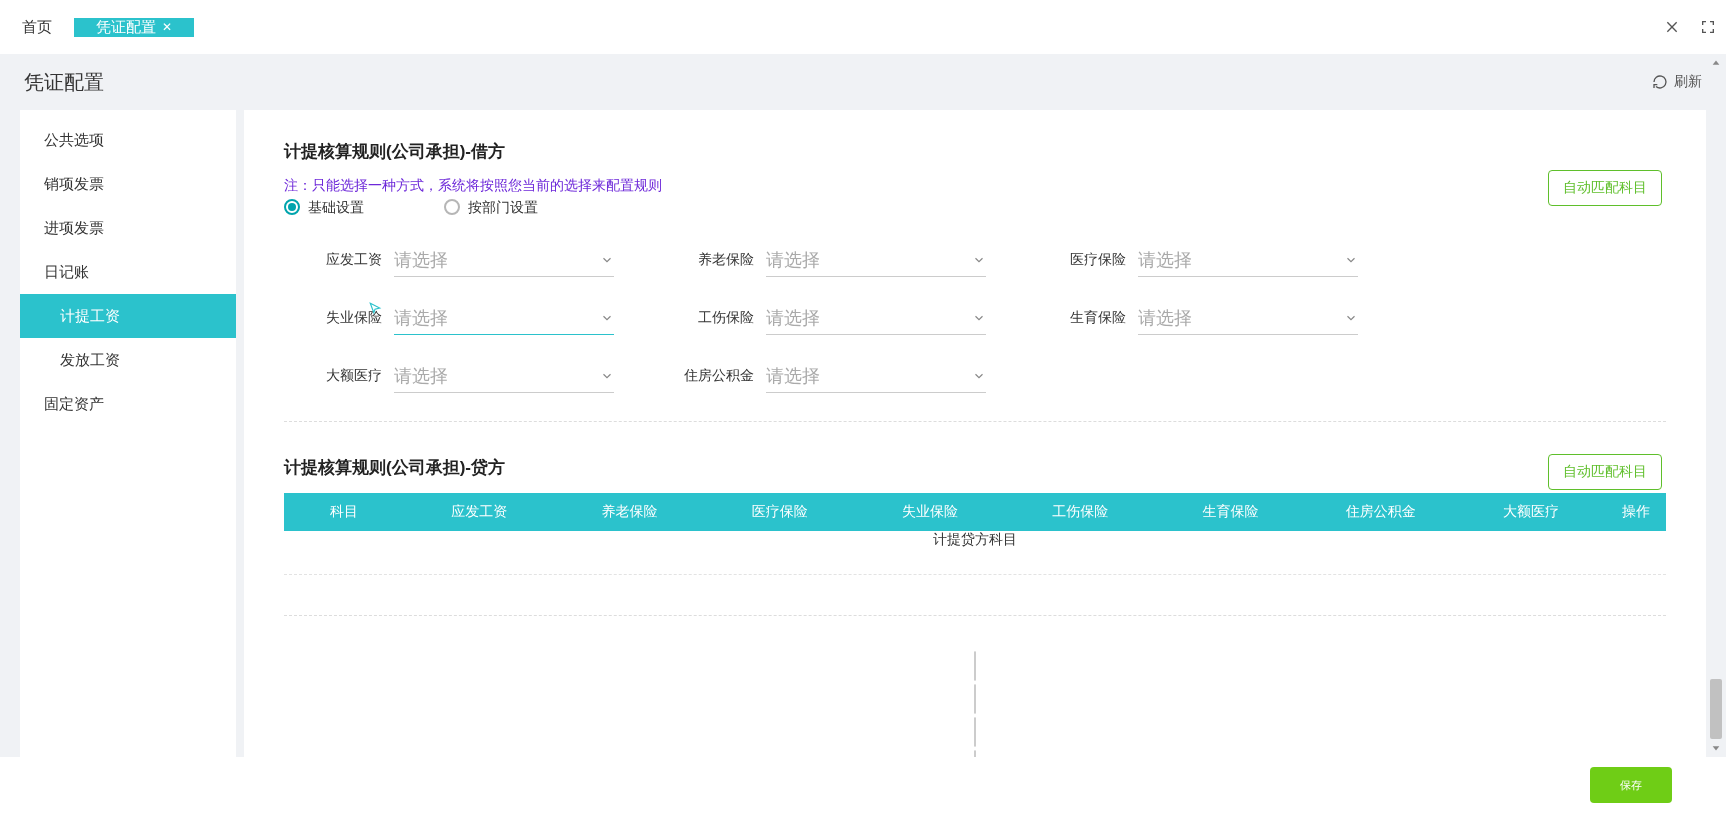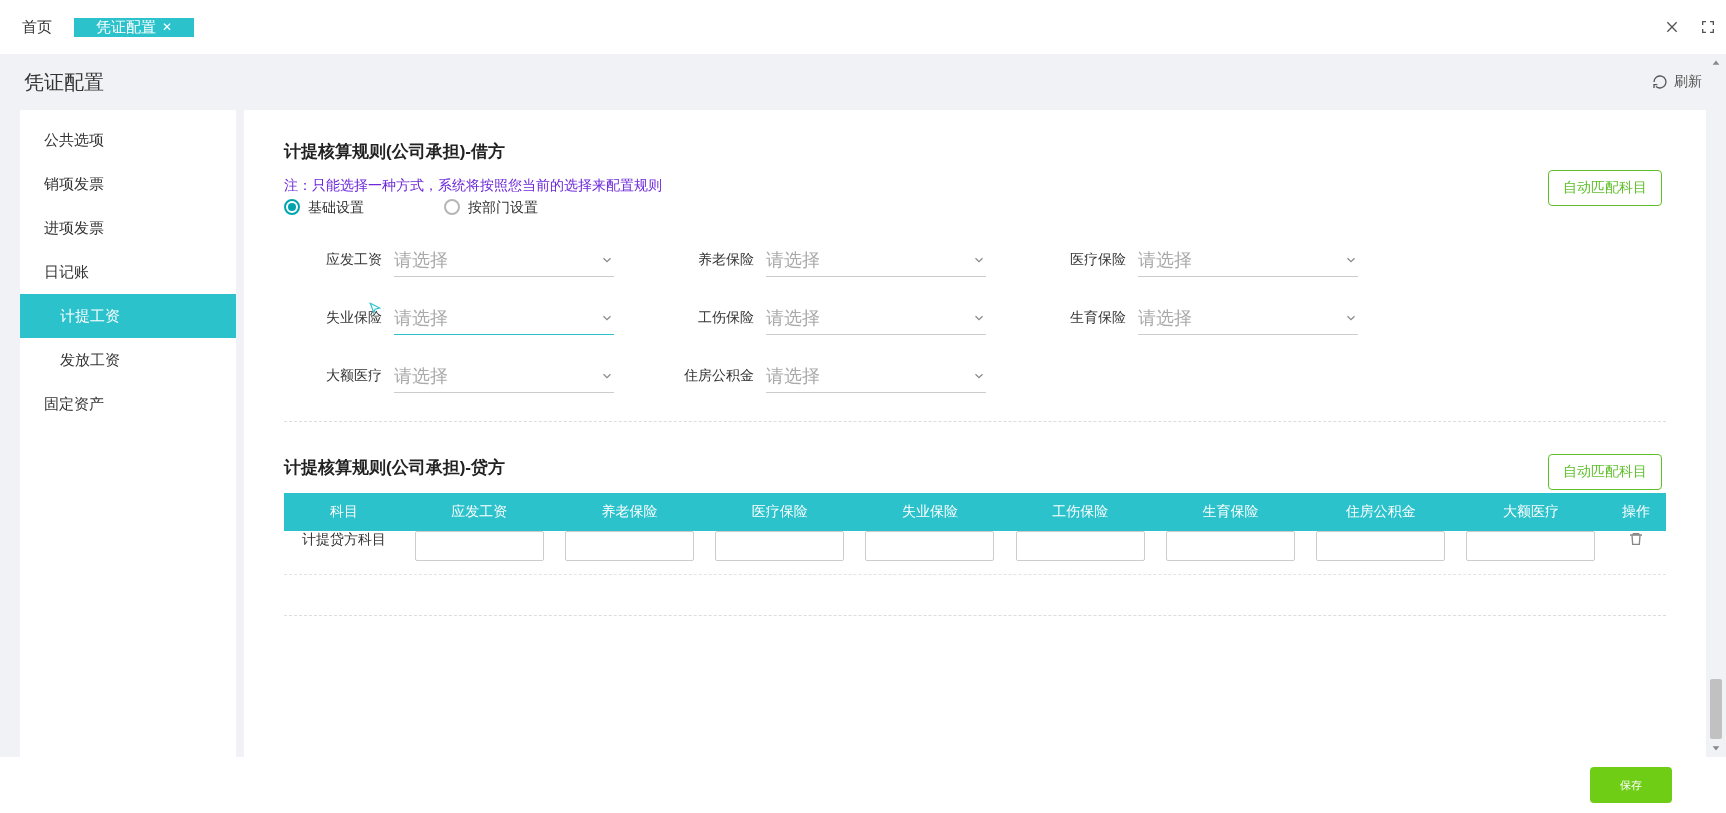--- a/index.html
+++ b/index.html
@@ -54,21 +54,21 @@
 .select .sel-text { font-size: 18px; }
 .select svg { width: 14px; height: 14px; color: #888; }
 .cursor-icon { position: absolute; margin-left: -26px; margin-top: -20px; }
 
 
 .credit-tbl { width: 100%; }
 .cthead { display: flex; background: #2bc2cc; color: #fff; height: 38px; align-items: center; }
 .cth { flex: 1; text-align: center; font-size: 14px; }
 .cth.op { flex: 0 0 60px; }
 .cth.sub { flex: 0 0 120px; }
-.ctrow { display: flex; height: 44px; border-bottom: 1px dashed #e3e3e3; }
+.ctrow { display: flex; height: 44px; align-items: center; border-bottom: 1px dashed #e3e3e3; flex-direction: column; }
 .ctcell { flex: 1; text-align: center; }
 .ctcell.sub { flex: 0 0 120px; color: #333; }
 .ctcell.op { flex: 0 0 60px; color: #888; }
 .ctcell .inp { width: 86%; height: 30px; border: 1px solid #ccc; border-radius: 2px; display: inline-block; }
 .dash-divider { border-top: 1px dashed #ddd; margin-top: 40px; }
 
 
 .footer { height: 56px; background: #fff; display: flex; align-items: center; justify-content: flex-end; padding: 0 34px; margin: 0 20px; }
 .save-btn { background: #6fcd16; color: #fff; border: none; height: 36px; padding: 0 30px; border-radius: 4px; font-size: 11px; cursor: pointer; }
 

